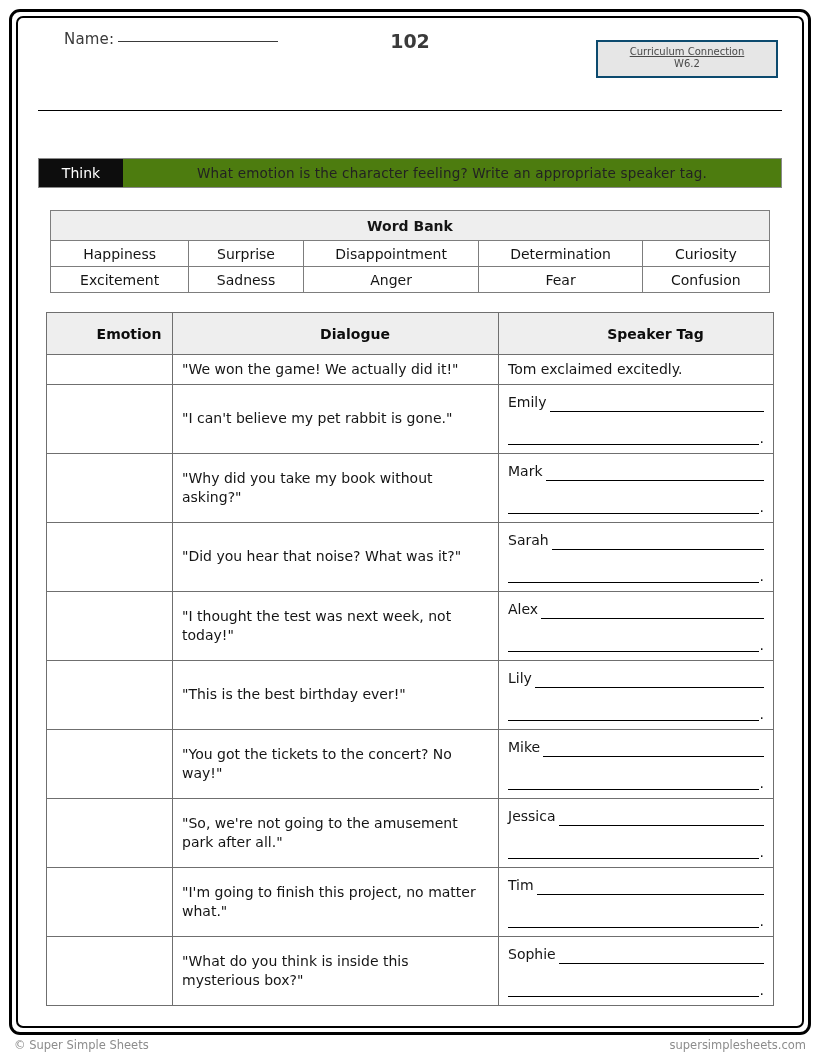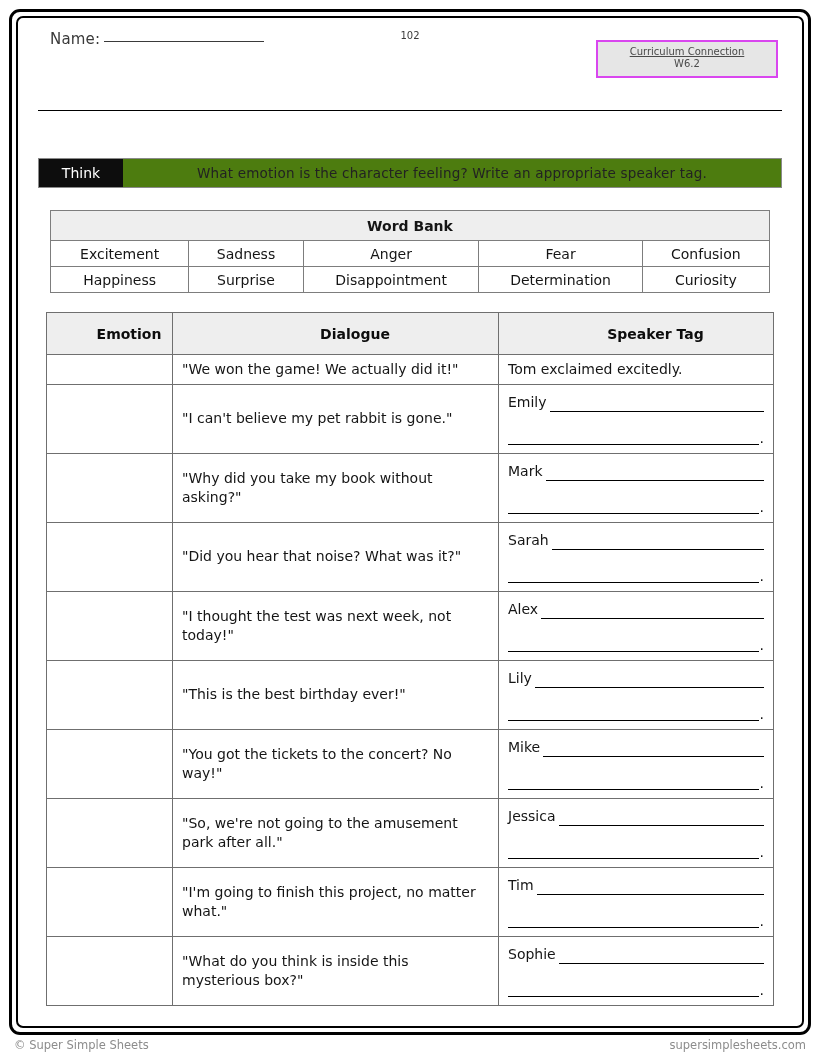--- a/index.html
+++ b/index.html
@@ -33,46 +33,47 @@
     padding: 0 20px;
   }
 
   
   .hdr {
     position: relative;
     height: 48px;
   }
   .name-line {
     position: absolute;
-    left: 12px; top: 12px;
+    left: 26px; top: 12px;
     font-size: 15px;
     color: #3a3a3a;
     letter-spacing: .2px;
     white-space: nowrap;
   }
   .name-line .rule {
     display: inline-block;
     width: 160px;
     border-bottom: 1.5px solid #3a3a3a;
     margin-left: 4px;
     vertical-align: 2px;
   }
   .page-num {
     position: absolute;
     left: 0; right: 0; top: 12px;
     text-align: center;
-    font-size: 10px;
+    font-size: 19px;
     color: #3a3a3a;
+    font-weight: bold;
   }
   .curr-box {
     position: absolute;
     right: 4px; top: 22px;
     width: 182px; height: 38px;
     background: #e6e6e6;
-    border: 2px solid #d946ef;
+    border: 2px solid #0c4a6e;
     text-align: center;
     padding-top: 4px;
     line-height: 1.15;
   }
   .curr-box .t1 {
     font-size: 10px;
     color: #4a4a4a;
     text-decoration: underline;
     display: block;
   }
@@ -263,32 +264,32 @@
       <div class="think-tag">Think</div>
       <div class="think-text">What emotion is the character feeling? Write an appropriate speaker tag.</div>
     </div>
 
     <table class="wb">
       <tbody>
         <tr>
           <td class="wb-title" colspan="5">Word Bank</td>
         </tr>
         <tr>
+          <td>Happiness</td>
+          <td>Surprise</td>
+          <td>Disappointment</td>
+          <td>Determination</td>
+          <td>Curiosity</td>
+        </tr>
+        <tr>
           <td>Excitement</td>
           <td>Sadness</td>
           <td>Anger</td>
           <td>Fear</td>
           <td>Confusion</td>
-        </tr>
-        <tr>
-          <td>Happiness</td>
-          <td>Surprise</td>
-          <td>Disappointment</td>
-          <td>Determination</td>
-          <td>Curiosity</td>
         </tr>
       </tbody>
     </table>
 
     <table class="mt">
       <colgroup>
         <col class="c-emotion">
         <col class="c-dialogue">
         <col class="c-tag">
       </colgroup>

